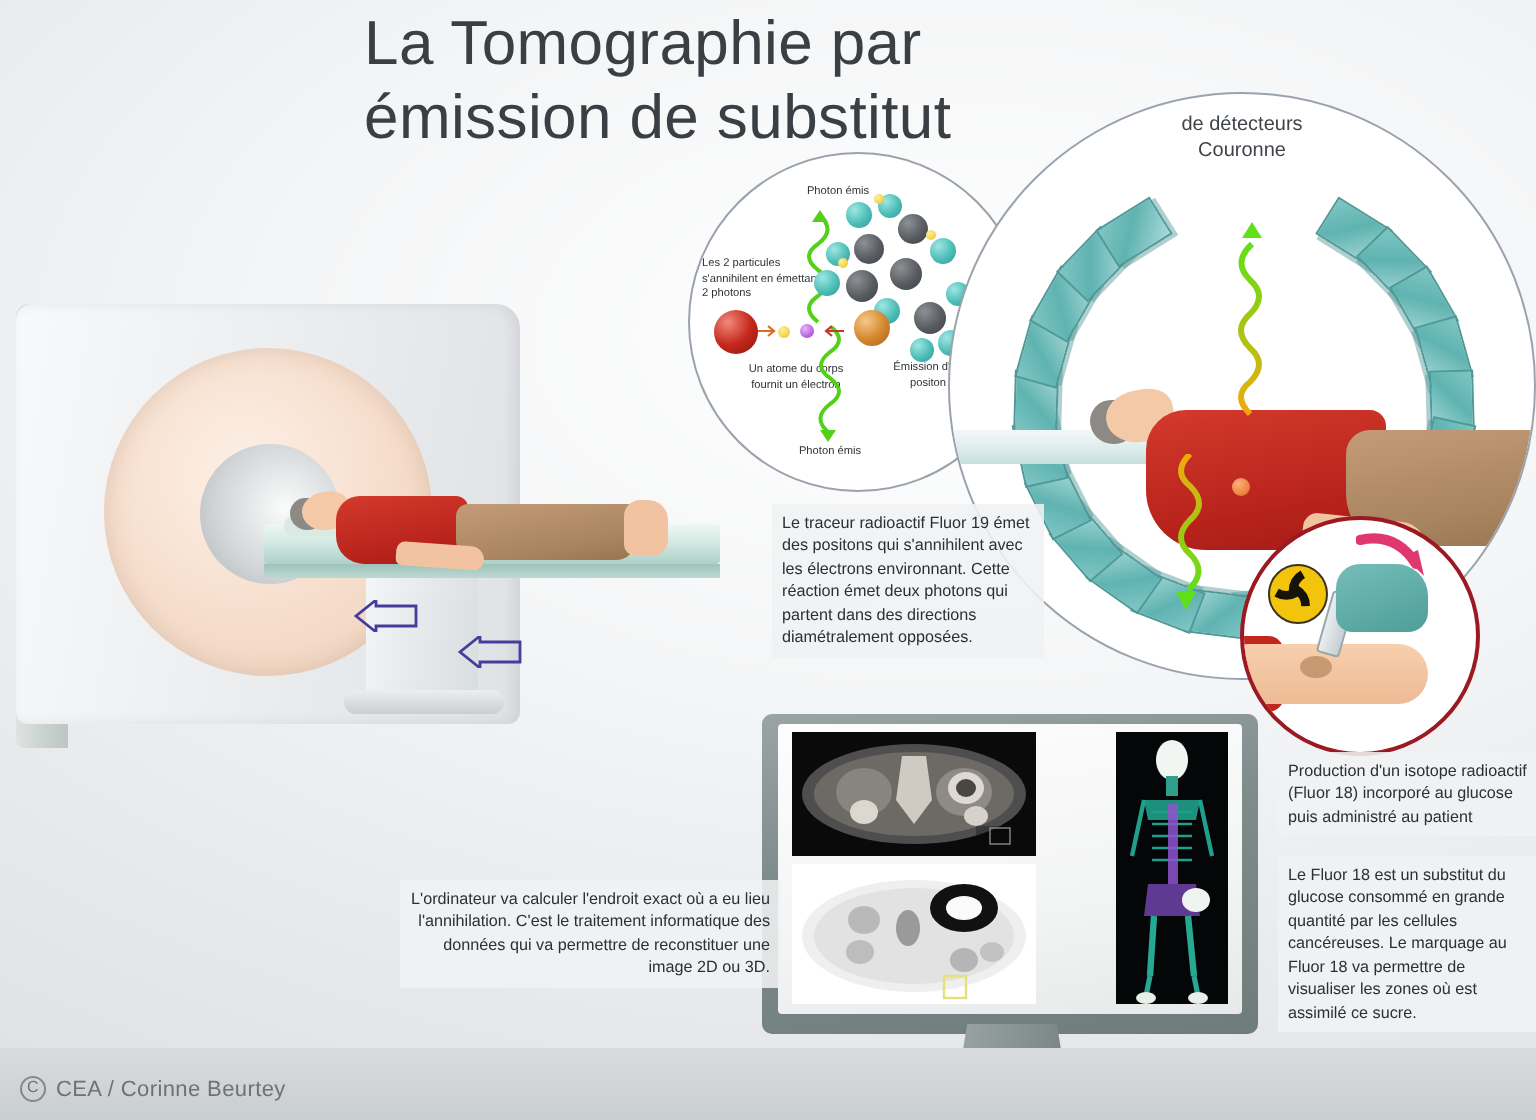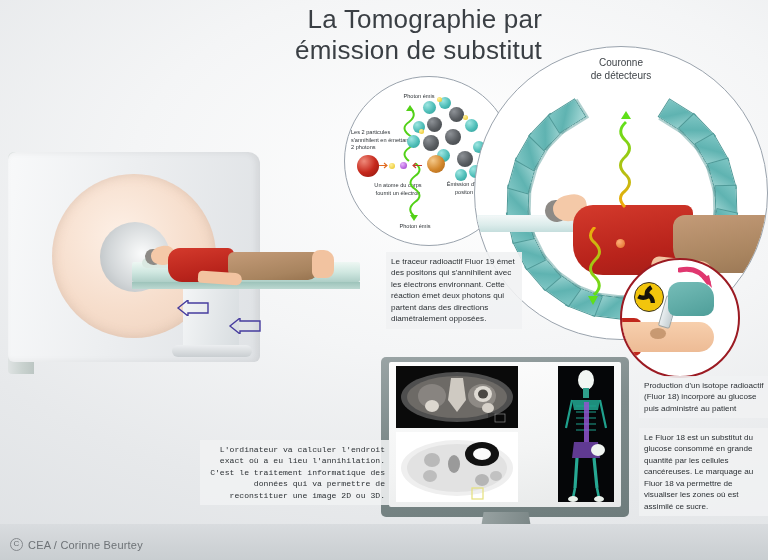--- a/index.html
+++ b/index.html
@@ -23,21 +23,21 @@
     font-size:11px;color:#6d7276;letter-spacing:.2px;
     display:flex;align-items:center;gap:5px;
   }
   .copy-glyph{
     width:11px;height:11px;border:1px solid #85898d;border-radius:50%;
     font-size:8px;line-height:10px;text-align:center;color:#6d7276;
   }
   
   .title{
     position:absolute;left:182px;top:4px;width:360px;
-    text-align:right;font-size:26px;line-height:1.18;color:#3a3f44;
+    text-align:left;font-size:31px;line-height:1.18;color:#3a3f44;
     letter-spacing:.2px;
   }
   
   .circle-big{
     position:absolute;left:474px;top:46px;width:292px;height:292px;
     border-radius:50%;background:#ffffff;
     border:1.5px solid #9aa3ad;
     overflow:hidden;
   }
   .couronne-label{
@@ -253,21 +253,21 @@
   
   .txtbox{
     position:absolute;
     background:rgba(240,241,242,.88);
     color:#2b3034;font-size:8.1px;line-height:1.42;
     padding:4px 5px;
   }
   #tx-tracer{left:386px;top:252px;width:126px;}
   #tx-prod{left:639px;top:376px;width:124px;}
   #tx-fluor{left:639px;top:428px;width:124px;}
-  #tx-ordi{left:200px;top:440px;width:180px;text-align:right;font-family:Liberation Mono, monospace;}
+  #tx-ordi{left:200px;top:440px;width:180px;text-align:right;}
 </style>
 </head>
 <body>
 
 <div id="stage">
 
   <div class="title">
     <div>La Tomographie par</div>
     <div>émission de substitut</div>
   </div>
@@ -344,22 +344,22 @@
       <div class="atom t-atom" style="left:110px;top:92px;width:12px;height:12px;"></div>
       <div class="atom y-atom" style="left:92px;top:20px;width:5px;height:5px;"></div>
       <div class="atom y-atom" style="left:118px;top:38px;width:5px;height:5px;"></div>
       <div class="atom y-atom" style="left:74px;top:52px;width:5px;height:5px;"></div>
       <div class="atom y-atom" style="left:136px;top:84px;width:5px;height:5px;"></div>
     </div>
   </div>
 
   <div class="circle-big">
     <div class="couronne-label">
+      <div>de détecteurs</div>
       <div>Couronne</div>
-      <div>de détecteurs</div>
     </div>
 
     <div class="ring-wrap" id="ring">
         <div class="det" style="left: 189.112px; top: 45.803px; transform: rotate(32deg);"></div>
         <div class="det" style="left: 208.931px; top: 61.88px; transform: rotate(46.0952deg);"></div>
         <div class="det" style="left: 224.239px; top: 82.2997px; transform: rotate(60.1905deg);"></div>
         <div class="det" style="left: 234.113px; top: 105.833px; transform: rotate(74.2857deg);"></div>
         <div class="det" style="left: 237.958px; top: 131.062px; transform: rotate(88.381deg);"></div>
         <div class="det" style="left: 235.544px; top: 156.468px; transform: rotate(102.476deg);"></div>
         <div class="det" style="left: 227.015px; top: 180.521px; transform: rotate(116.571deg);"></div>

